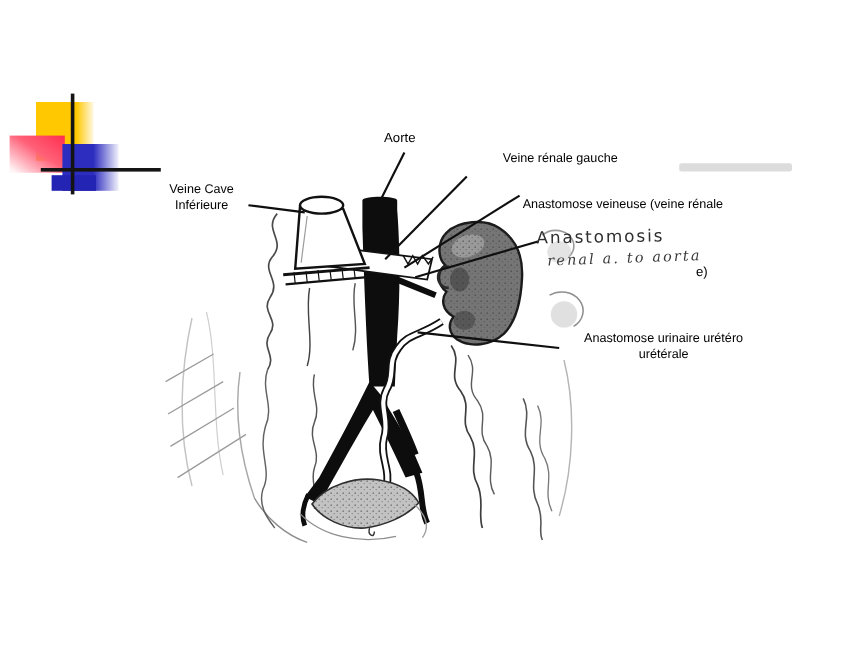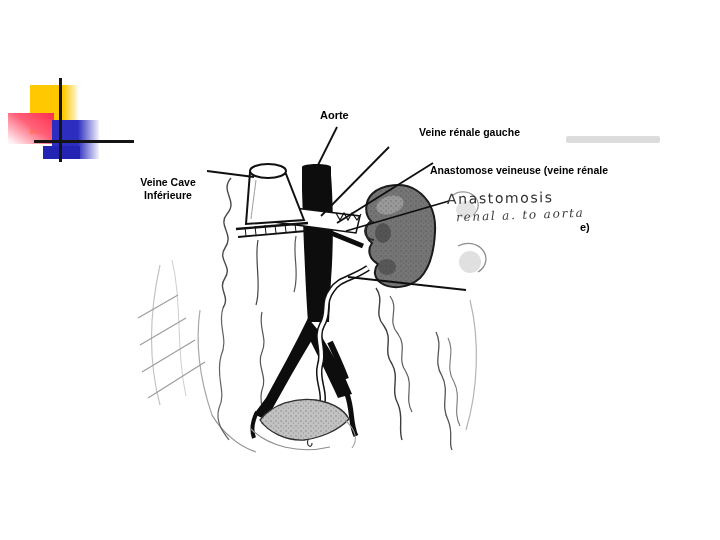--- a/index.html
+++ b/index.html
@@ -13,25 +13,25 @@
     background:linear-gradient(90deg,#ffc800 0%,#ffc800 70%,rgba(255,205,40,0.12) 100%);}
   #deco-pink{left:8px;top:113px;width:46px;height:31px;
     background:linear-gradient(215deg,#ff2e4e 0%,#ff6078 45%,rgba(255,190,200,0.15) 95%);}
   #deco-blue{left:52px;top:120px;width:47px;height:39px;
     background:linear-gradient(90deg,#2d2dc0 0%,#2d2dc0 55%,rgba(45,45,192,0.06) 100%);}
   #deco-blue-small{left:43px;top:146px;width:37px;height:13px;background:#2323b4;}
   #deco-vline{left:59px;top:78px;width:3px;height:84px;background:#141414;}
   #deco-hline{left:34px;top:140px;width:100px;height:3px;background:#141414;}
 
   
-  .lbl{position:absolute;color:#000;font-weight:bold;font-size:10.5px;line-height:12.5px;white-space:nowrap;}
+  .lbl{position:absolute;color:#000;font-weight:normal;font-size:10.5px;line-height:12.5px;white-space:nowrap;}
   .lbl.center{text-align:center;white-space:normal;}
   #lbl-aorte{left:320px;top:109px;font-size:11px;}
   #lbl-vrg{left:419px;top:126px;}
-  #lbl-vci{left:133px;top:152px;width:70px;margin-top:24px;}
+  #lbl-vci{left:133px;top:152px;width:70px;}
   #lbl-av{left:413px;top:164px;width:212px;}
   #lbl-au{left:455px;top:276px;width:196px;}
   #lbl-e{left:580px;top:221px;font-size:11px;}
   .hand{position:absolute;color:#2f2f2f;font-family:"DejaVu Sans",sans-serif;}
   #hand-1{left:447px;top:190px;font-size:14px;letter-spacing:1.6px;transform:rotate(-1deg);}
   #hand-2{left:456px;top:208px;font-size:12px;font-style:italic;letter-spacing:1.8px;
     font-family:"DejaVu Serif",serif;color:#3a3a3a;transform:rotate(-2deg);}
   #smudge{position:absolute;left:566px;top:136px;width:94px;height:7px;background:#dcdcdc;border-radius:2px;}
   #figure-svg{position:absolute;left:0;top:0;}
 </style>
@@ -148,19 +148,23 @@
 
   <div class="lbl center" id="lbl-vci">
     <div>Veine Cave</div>
     <div>Inférieure</div>
   </div>
 
   <div class="lbl center" id="lbl-av">
     <div>Anastomose veineuse (veine rénale</div>
   </div>
 
+  <div class="lbl center" id="lbl-au">
+    <div>Anastomose urinaire urétéro</div>
+    <div>urétérale</div>
+  </div>
 
   <div class="lbl" id="lbl-e">e)</div>
 
   <div class="hand" id="hand-1">Anastomosis</div>
   <div class="hand" id="hand-2">renal a. to aorta</div>
 
 </div>
 
 </body></html>

